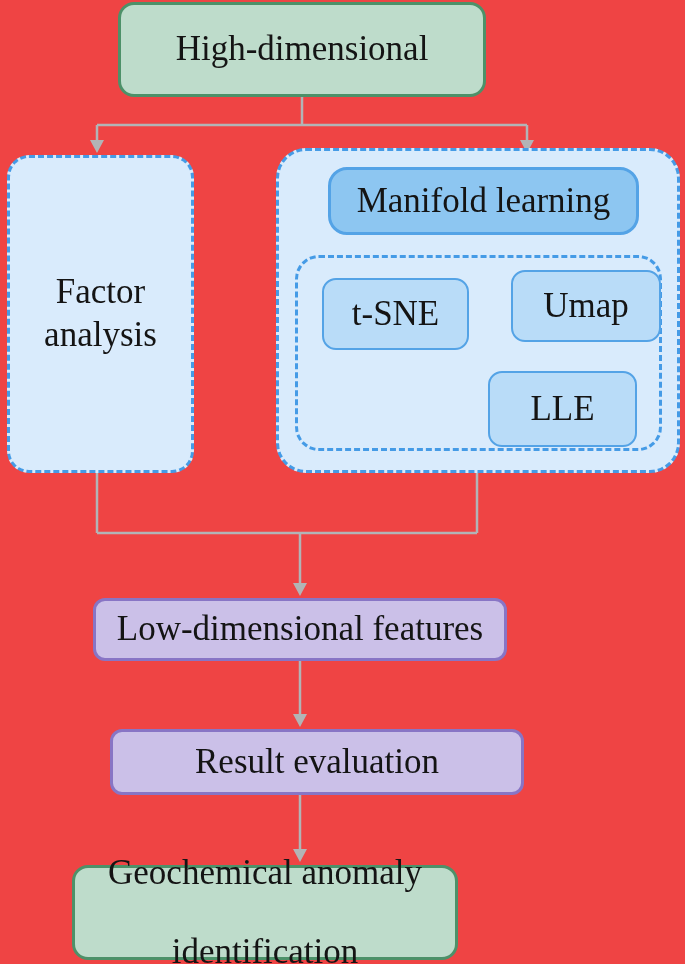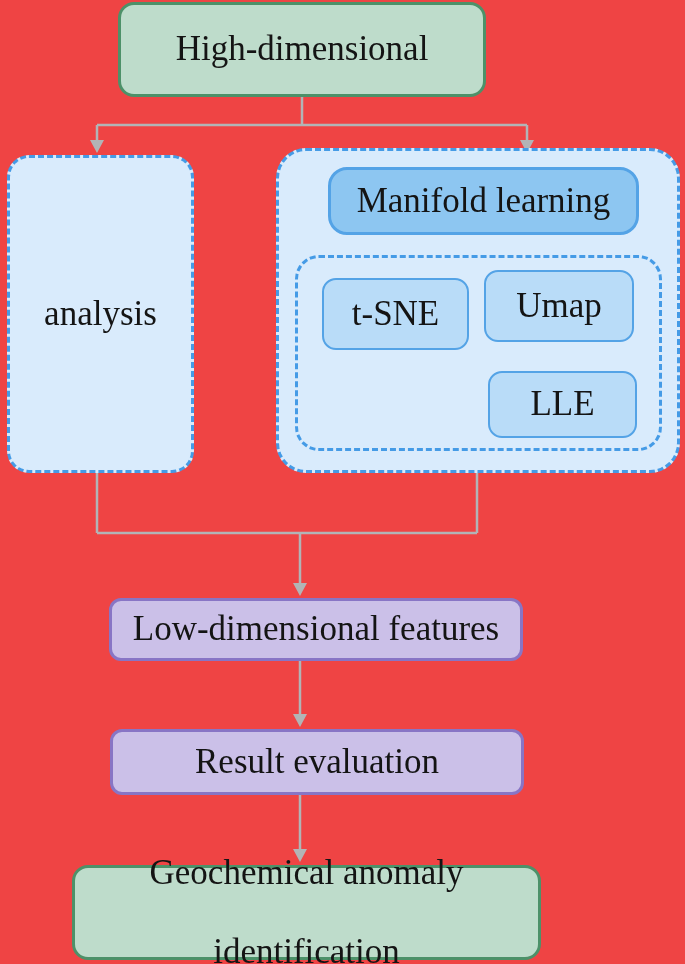--- a/index.html
+++ b/index.html
@@ -44,47 +44,48 @@
     <polygon class="head" points="293,714 307,714 300,727"></polygon>
     <path class="line" d="M300,795 V850"></path>
     <polygon class="head" points="293,849 307,849 300,862"></polygon>
   </svg>
 
   <div class="box green" style="left:118px; top:2px; width:368px; height:95px;">
     <span>High-dimensional</span>
   </div>
 
   <div class="box dashedc" style="left:7px; top:155px; width:187px; height:318px; border-radius:22px;">
+    <span>Factor</span>
     <span>analysis</span>
   </div>
 
   <div class="box dashedc" style="left:276px; top:148px; width:404px; height:325px; border-radius:30px;"></div>
 
   <div class="box manifold" style="left:328px; top:167px; width:311px; height:68px;">
     <span>Manifold learning</span>
   </div>
 
   <div class="box inner-dash" style="left:295px; top:255px; width:367px; height:196px;"></div>
 
   <div class="box method" style="left:322px; top:278px; width:147px; height:72px;">
     <span>t-SNE</span>
   </div>
-  <div class="box method" style="left:484px; top:270px; width:150px; height:72px;">
+  <div class="box method" style="left:511px; top:270px; width:150px; height:72px;">
     <span>Umap</span>
   </div>
-  <div class="box method" style="left:488px; top:371px; width:149px; height:67px;">
+  <div class="box method" style="left:488px; top:371px; width:149px; height:76px;">
     <span>LLE</span>
   </div>
 
-  <div class="box purple" style="left:109px; top:598px; width:414px; height:63px;">
+  <div class="box purple" style="left:93px; top:598px; width:414px; height:63px;">
     <span>Low-dimensional features</span>
   </div>
 
   <div class="box purple" style="left:110px; top:729px; width:414px; height:66px;">
     <span>Result evaluation</span>
   </div>
 
-  <div class="box green" style="left:72px; top:865px; width:469px; height:95px;gap:36px;">
+  <div class="box green" style="left:72px; top:865px; width:386px; height:95px;gap:36px;">
     <span>Geochemical anomaly</span>
     <span>identification</span>
   </div>
 
 </div>
 
 </body></html>

